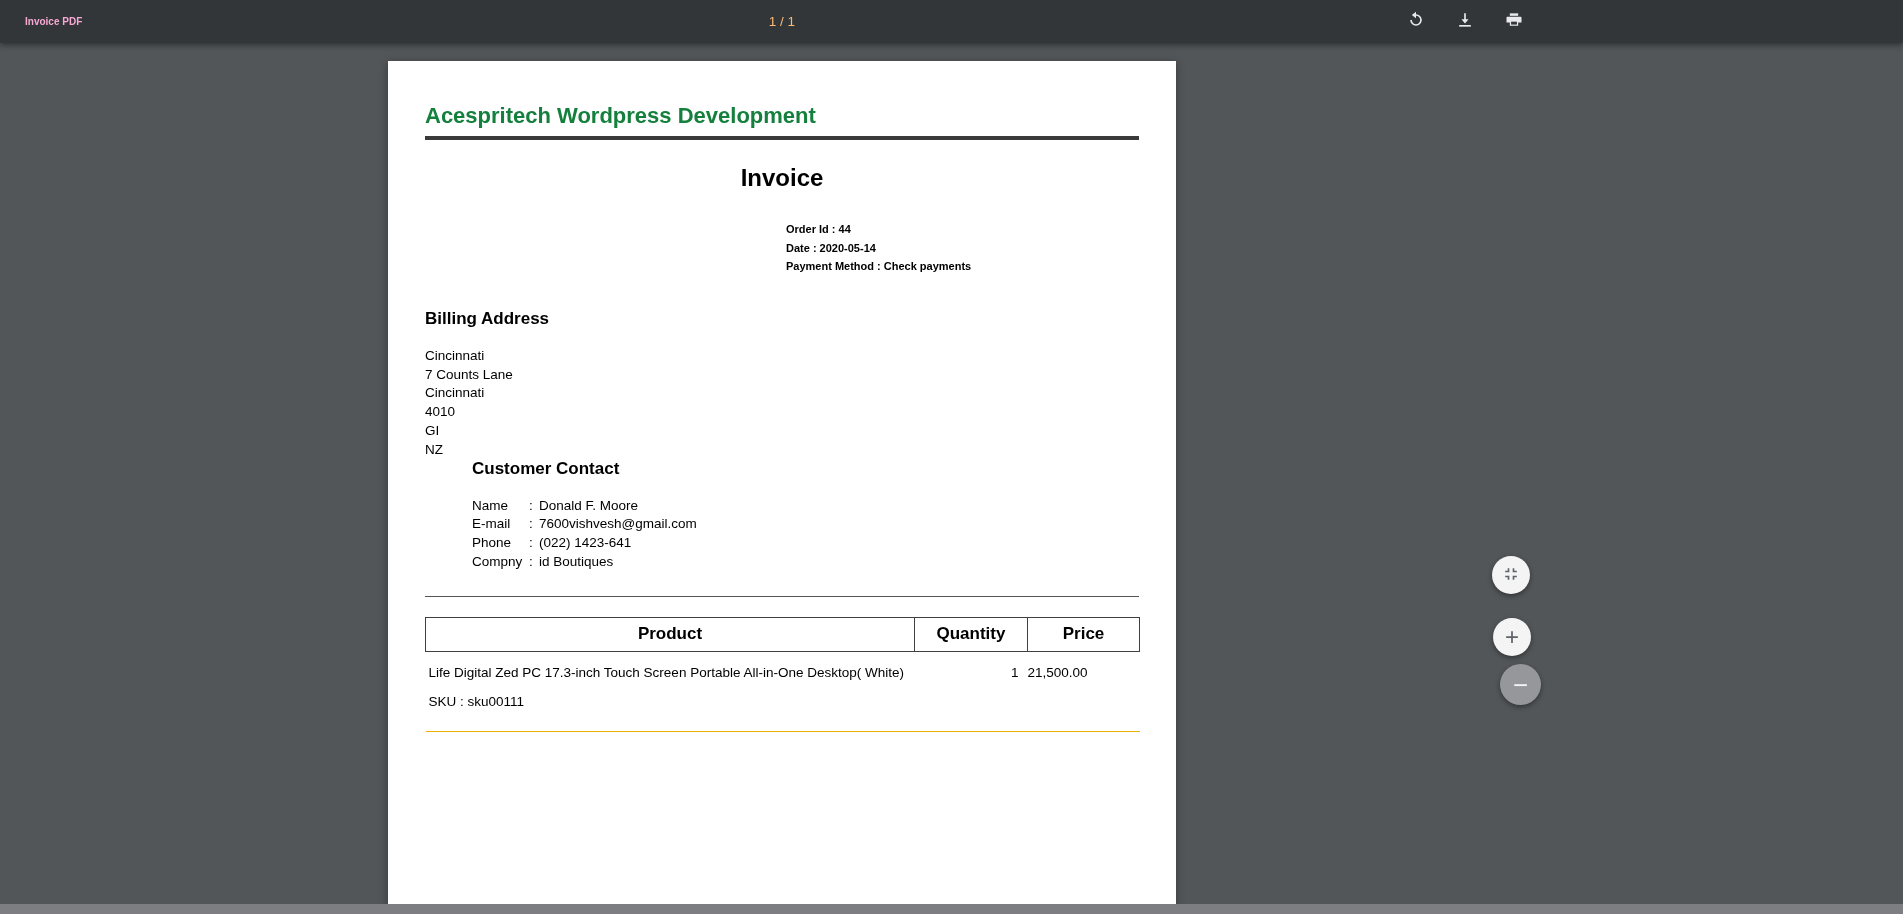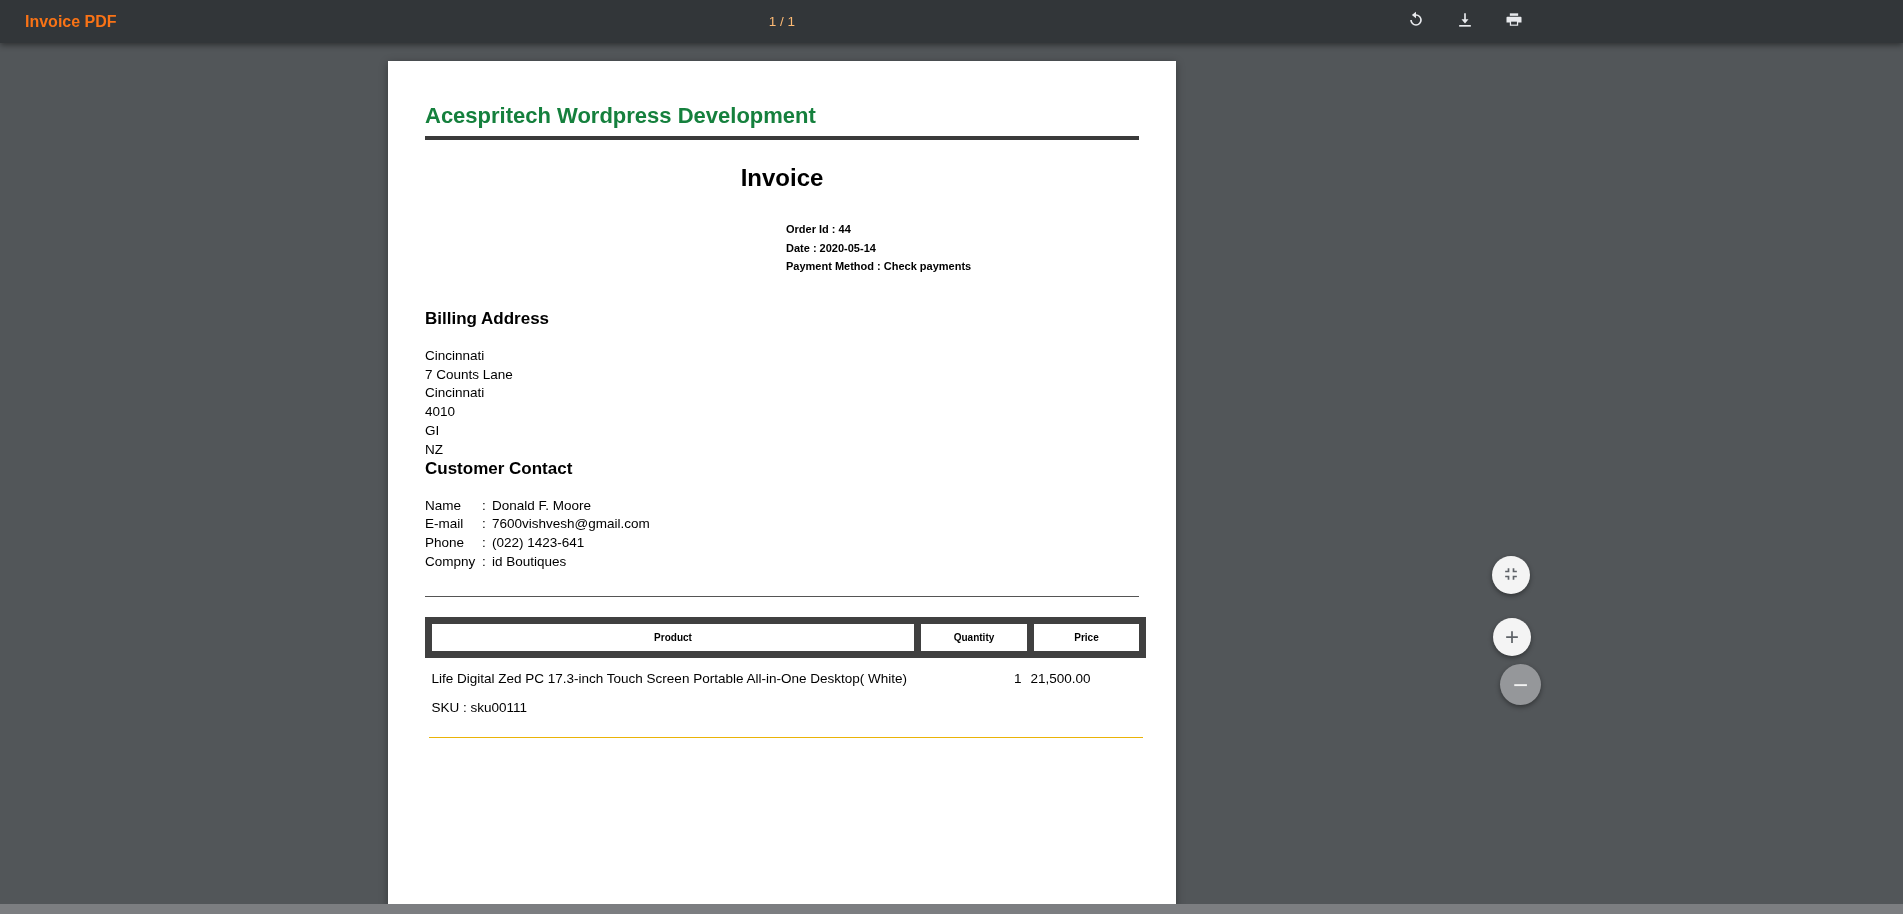--- a/index.html
+++ b/index.html
@@ -16,21 +16,21 @@
   .toolbar {
     position: absolute; top: 0; left: 0;
     width: 100%; height: 43px;
     background: #323639;
     box-shadow: 0 2px 6px rgba(0,0,0,0.45);
     z-index: 5;
   }
   .toolbar-title {
     position: absolute; left: 25px; top: 0;
     line-height: 43px;
-    color: #f97316; font-size: 16px; font-weight: bold;
+    color: #f9a8d4; font-size: 10px; font-weight: bold;
     white-space: nowrap;
   }
   .page-indicator {
     position: absolute; left: 702px; top: 0; width: 160px;
     text-align: center; line-height: 43px;
     color: #fdba74; font-size: 13.5px;
   }
   .toolbar-actions {
     position: absolute; left: 1405px; top: 0; height: 43px;
     display: flex; align-items: center; gap: 27px;
@@ -67,39 +67,39 @@
     margin: 25px 0 0 0; font-size: 24px; line-height: 25px;
     font-weight: bold; text-align: center;
   }
   .order-meta {
     margin: 30px 0 0 361px;
     font-size: 11px; font-weight: bold; line-height: 18.6px;
   }
 
   .cols { display: flex; margin-top: 34px; flex-direction: column; }
   .col-left { width: 361px; }
-  .col-right { flex: 1; }
+  .col-right { flex: 1; margin-left: 47px; }
   .section-heading { margin: 0; font-size: 17px; line-height: 18px; font-weight: bold; }
   .addr-lines { margin-top: 19px; font-size: 13.5px; line-height: 18.8px; }
   .contact-rows { margin-top: 19px; font-size: 13.5px; line-height: 18.8px; }
   .contact-row { display: grid; grid-template-columns: 57px 10px auto; }
 
   .rule {
     border: none; border-top: 1px solid #555;
     margin: 24px 0 0 0;
   }
 
   table.items {
     width: 714px; margin-top: 20px;
     border-collapse: collapse; table-layout: fixed;
   }
   table.items th {
-    border: 7px solid #404040;
+    border: 1px solid #404040;
     height: 34px; padding: 0;
-    font-size: 10px; font-weight: bold; text-align: center;
+    font-size: 17px; font-weight: bold; text-align: center;
   }
   table.items td { font-size: 13.5px; vertical-align: top; }
   .item-row td { border-bottom: 1px solid #eab308; }
   .product-cell { padding: 13px 6px 21px 3px; }
   .product-name { margin: 0 0 13px 0; line-height: 16px; }
   .product-sku  { line-height: 16px; }
   .qty-cell   { text-align: right; padding: 13px 9px 0 0; }
   .price-cell { text-align: left; padding: 13px 4px 0 0; }
   .total-row td { border: none; padding-top: 12px; }
   .total-label { text-align: left; padding-left: 4px; }

